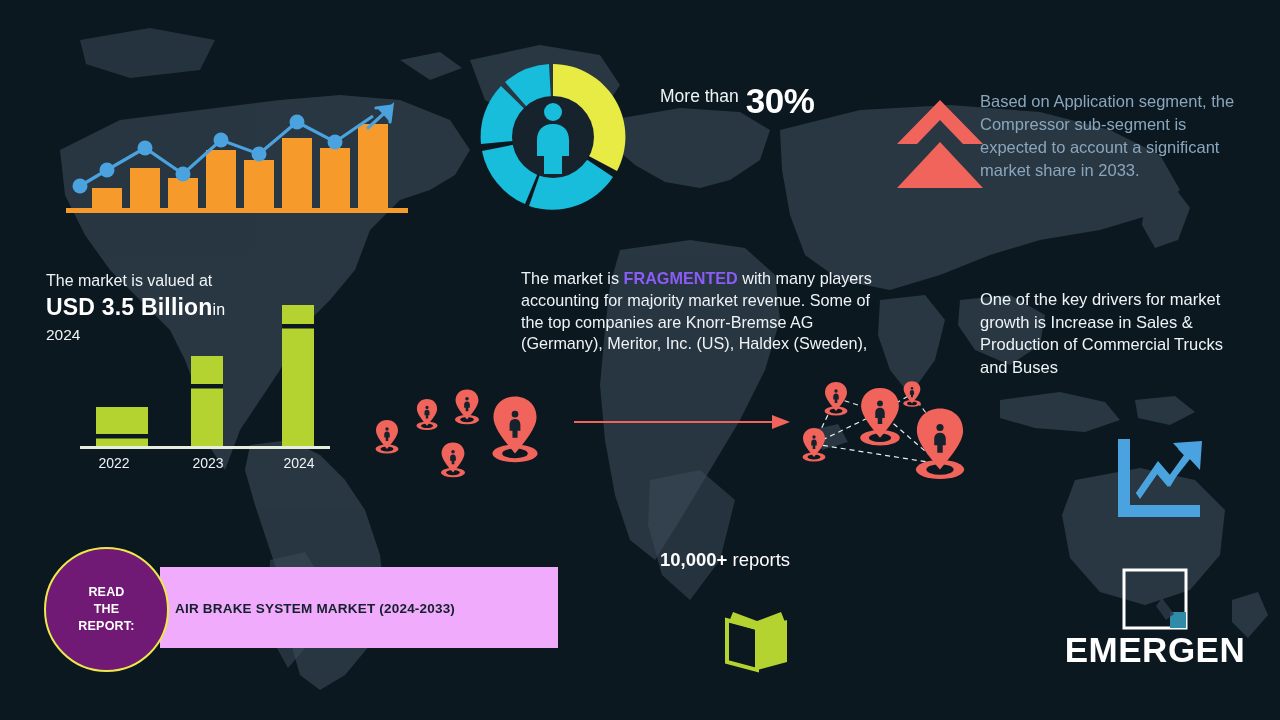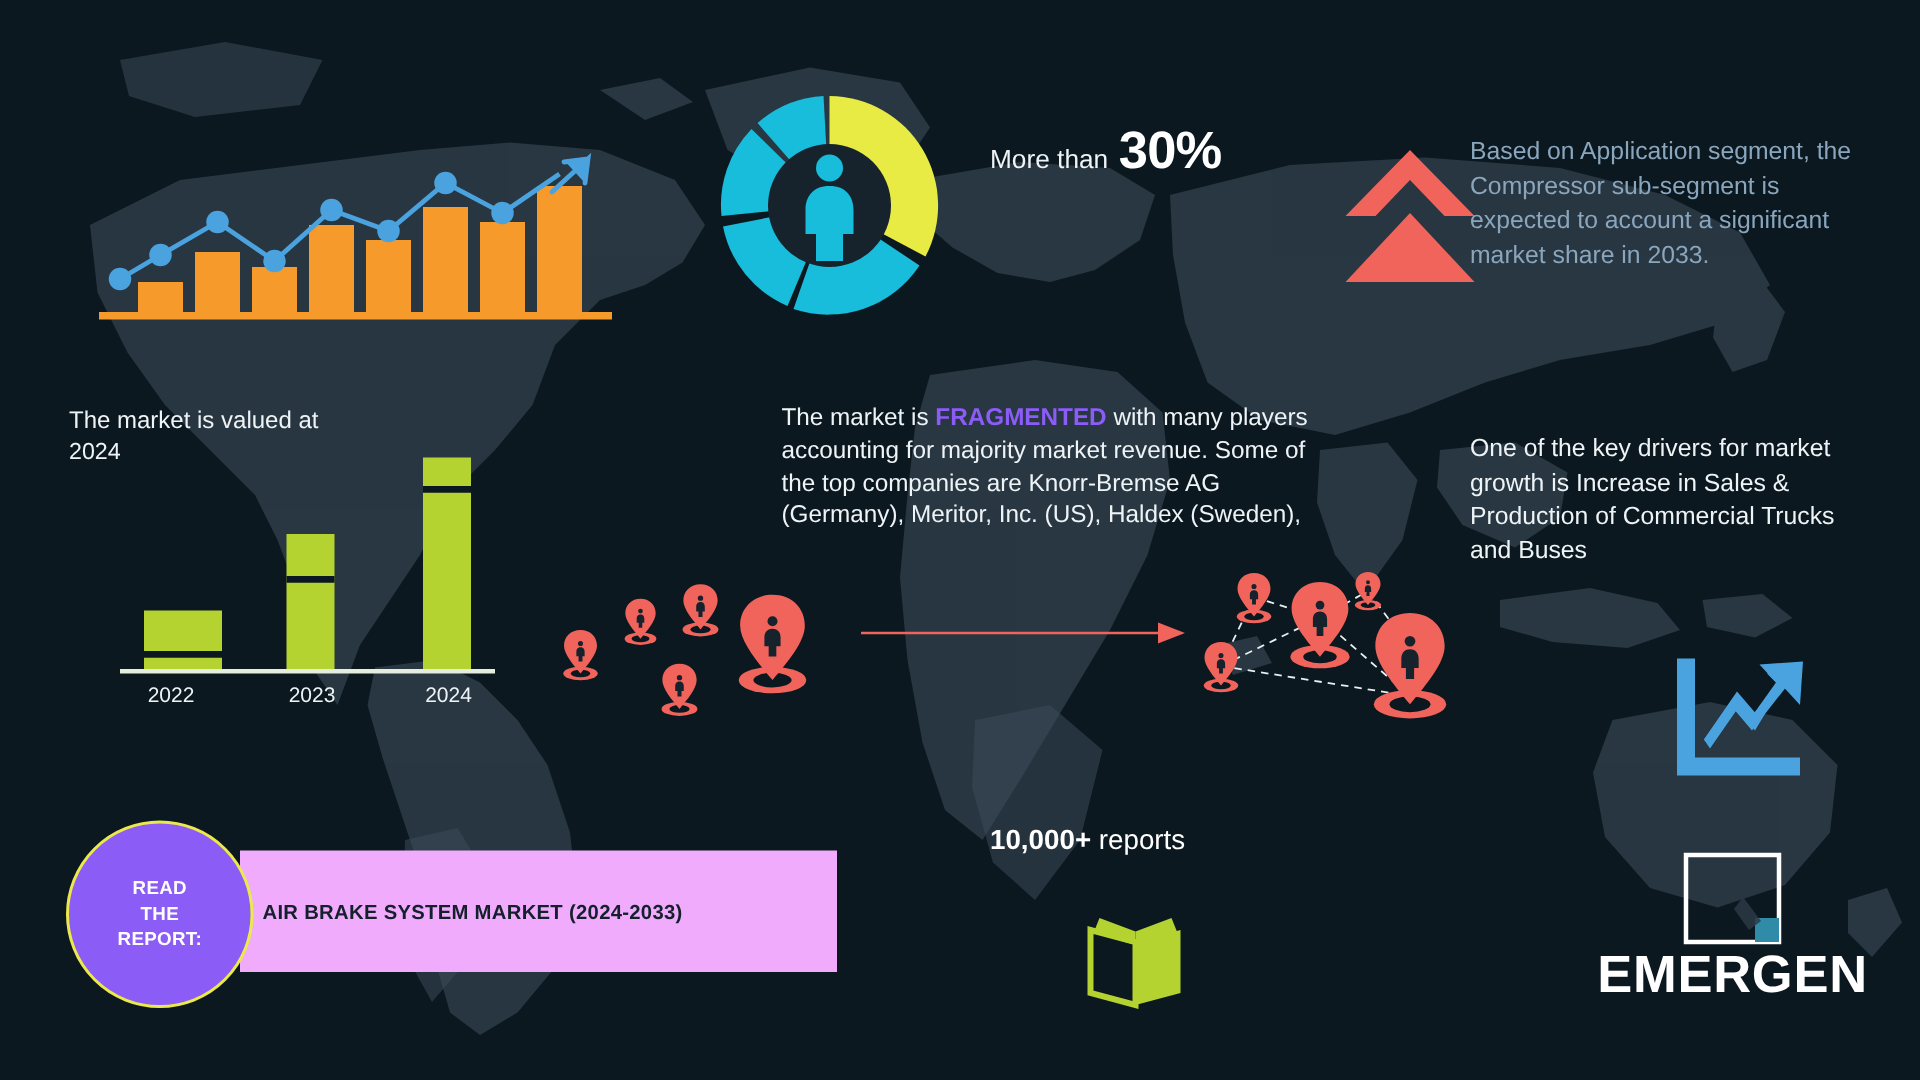--- a/index.html
+++ b/index.html
@@ -32,21 +32,21 @@
     letter-spacing:.3px; padding-top:8px; white-space:nowrap;
   }
   .cagr-lines b { font-weight:700; color:#ffffff; }
   .cagr-big {
     color:#ffffff; font-size:54px; font-weight:700;
     line-height:56px; letter-spacing:-1px; margin-left:10px;
     margin-top:-2px;
   }
 
   .na-wrap { left:660px; top:83px; width:230px; }
-  .na-head { display:flex; align-items:flex-end; }
+  .na-head { display:flex; }
   .na-head .lbl { color:#eef3f6; font-size:17.5px; line-height:26px; }
   .na-head .big {
     color:#ffffff; font-size:35px; font-weight:700;
     line-height:36px; letter-spacing:-.5px; margin-left:7px;
   }
   .na-body {
     color:#eef3f6; font-size:16.5px; line-height:21.5px;
     margin-top:4px;
   }
 
@@ -90,21 +90,21 @@
   }
   .banner-label {
     position:absolute; left:15px; top:50%;
     transform:translateY(-50%);
     color:#14202b; font-size:13.5px; font-weight:700;
     letter-spacing:.2px; white-space:nowrap;
   }
   .readcircle {
     left:44px; top:547px; width:125px; height:125px;
     border-radius:50%;
-    background:#8b5cf6;
+    background:#701a75;
     border:2.5px solid #ece94a;
     display:flex; align-items:center; justify-content:center;
   }
   .readcircle span {
     color:#ffffff; font-size:12.5px; font-weight:700;
     line-height:17px; text-align:center; letter-spacing:.2px;
   }
 
   
   .logo { left:1035px; top:570px; width:240px; height:130px; }
@@ -238,20 +238,23 @@
 
   <svg class="abs" style="left:895px; top:98px;" width="90" height="92" viewBox="0 0 90 92">
     <path d="M45 2 L88 46 L68 46 L45 22 L22 46 L2 46 Z" fill="#f0645c"></path>
     <path d="M45 44 L88 90 L2 90 Z" fill="#f0645c"></path>
   </svg>
 
   <div class="abs appseg">Based on Application segment, the Compressor sub-segment is expected to account a significant market share in 2033.</div>
 
   <div class="abs valued">
     <span>The market is valued at</span>
+    <span class="usd">
+      <span>USD 3.5 Billion</span><span class="small">in</span>
+    </span>
     <span class="yr">2024</span>
   </div>
 
   <svg class="abs" style="left:74px; top:296px;" width="262" height="178" viewBox="0 0 262 178">
     <g>
 
       <rect x="22" y="111" width="52" height="40" fill="#b5d330"></rect>
       <rect x="22" y="138" width="52" height="4.5" fill="#0c1820"></rect>
 
       <rect x="117" y="60" width="32" height="91" fill="#b5d330"></rect>

